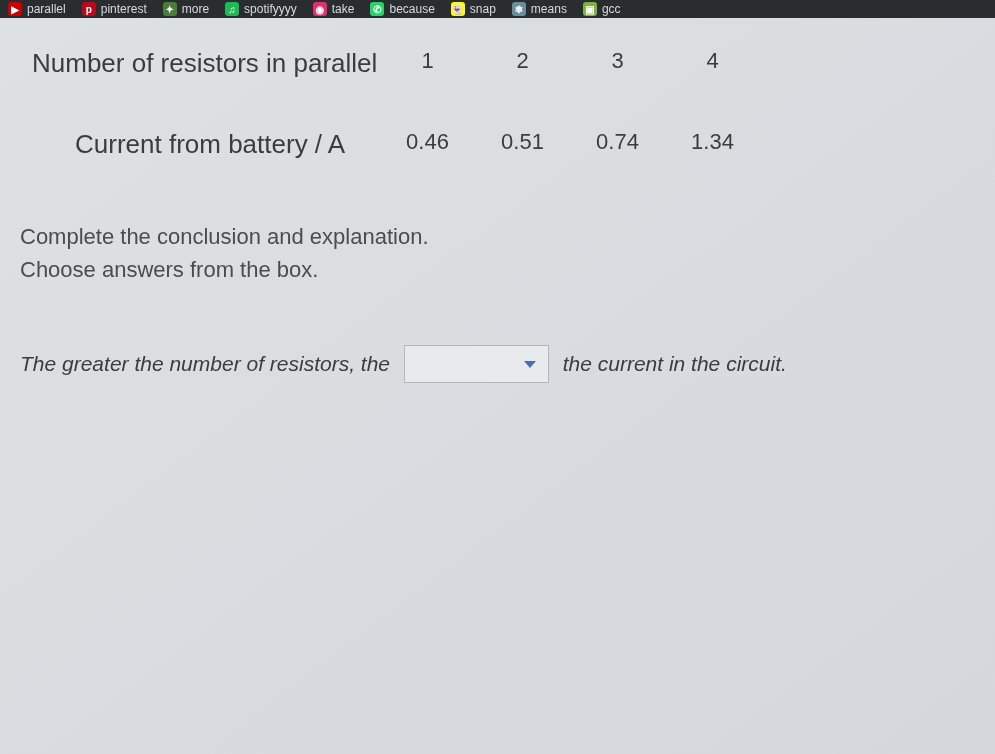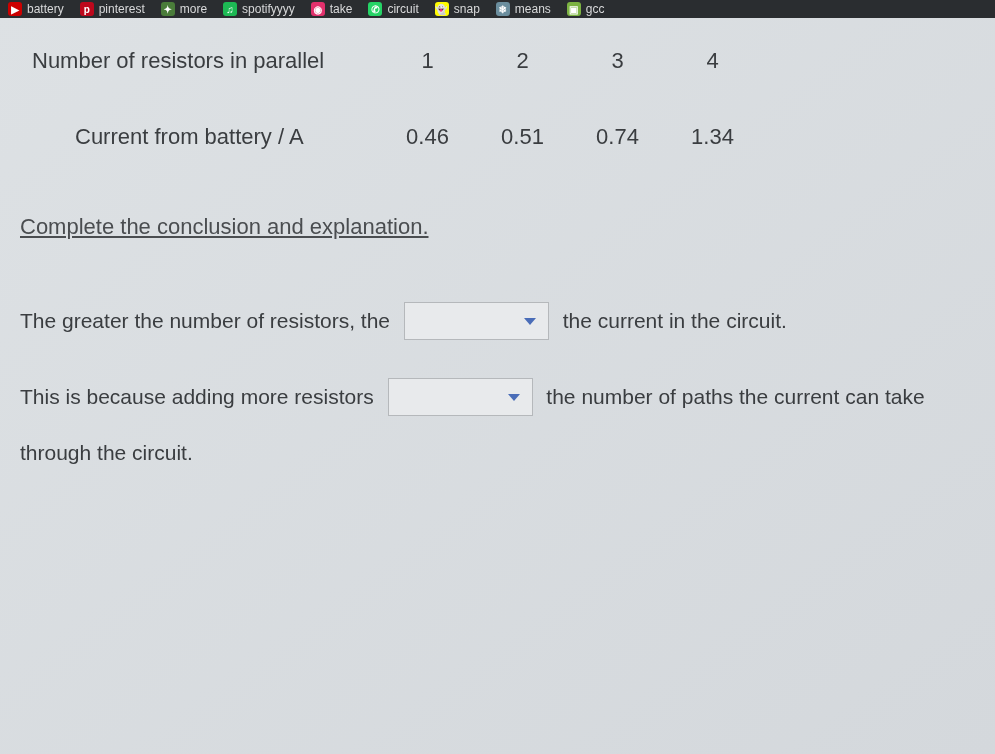--- a/index.html
+++ b/index.html
@@ -45,46 +45,46 @@
       padding: 30px 20px 20px 20px;
       color: #3a3d40;
     }
     .data-table {
       display: grid;
       grid-template-columns: 360px 95px 95px 95px 95px;
       row-gap: 50px;
       margin-bottom: 60px;
     }
     .table-label {
-      font-size: 22px;
+      font-size: 26px;
       color: #3a3d40;
       text-align: left;
       padding-left: 12px;
     }
     .table-value {
       font-size: 22px;
       color: #3a3d40;
       text-align: center;
     }
     .instructions {
       font-size: 22px;
       color: #4a4d50;
       line-height: 1.5;
       margin-bottom: 50px;
-      text-decoration: underline;
     }
     .sentence {
       font-size: 21px;
       color: #3a3d40;
       line-height: 2.6;
       margin-bottom: 20px;
       display: block;
     }
     .sentence-text {
       vertical-align: middle;
+      font-style: italic;
     }
     .dropdown {
       display: inline-flex;
       align-items: center;
       justify-content: flex-end;
       width: 145px;
       height: 38px;
       border: 1px solid #b5b8bb;
       background: #e8eaec;
       vertical-align: middle;
@@ -99,41 +99,41 @@
       border-right: 6px solid transparent;
       border-top: 7px solid #4a6db8;
     }
   </style>
 </head>
 <body>
 
 <div class="bookmarks-bar">
   <div class="bookmark">
     <span class="bookmark-icon" style="background:#cc0000;color:#fff">▶</span>
-    <span>battery</span>
+    <span>parallel</span>
   </div>
   <div class="bookmark">
     <span class="bookmark-icon" style="background:#bd081c;color:#fff">p</span>
     <span>pinterest</span>
   </div>
   <div class="bookmark">
     <span class="bookmark-icon" style="background:#4a7c3a;color:#fff">✦</span>
     <span>more</span>
   </div>
   <div class="bookmark">
     <span class="bookmark-icon" style="background:#1db954;color:#fff">♫</span>
     <span>spotifyyyy</span>
   </div>
   <div class="bookmark">
     <span class="bookmark-icon" style="background:#e1306c;color:#fff">◉</span>
     <span>take</span>
   </div>
   <div class="bookmark">
     <span class="bookmark-icon" style="background:#25d366;color:#fff">✆</span>
-    <span>circuit</span>
+    <span>because</span>
   </div>
   <div class="bookmark">
     <span class="bookmark-icon" style="background:#fffc00;color:#333">👻</span>
     <span>snap</span>
   </div>
   <div class="bookmark">
     <span class="bookmark-icon" style="background:#6b8e9e;color:#fff">❄</span>
     <span>means</span>
   </div>
   <div class="bookmark">
@@ -153,32 +153,26 @@
 
     <div class="table-label" style="padding-left:55px">Current from battery / A</div>
     <div class="table-value">0.46</div>
     <div class="table-value">0.51</div>
     <div class="table-value">0.74</div>
     <div class="table-value">1.34</div>
   </div>
 
   <div class="instructions">
     <div>Complete the conclusion and explanation.</div>
+    <div>Choose answers from the box.</div>
   </div>
 
   <div class="sentence">
     <span class="sentence-text">The greater the number of resistors, the</span>
     <span class="dropdown">
       <span class="dropdown-arrow"></span>
     </span>
     <span class="sentence-text">the current in the circuit.</span>
   </div>
 
 
-  <div class="sentence">
-    <span class="sentence-text">This is because adding more resistors</span>
-    <span class="dropdown">
-      <span class="dropdown-arrow"></span>
-    </span>
-    <span class="sentence-text">the number of paths the current can take through the circuit.</span>
-  </div>
 
 </div>
 
 </body></html>

